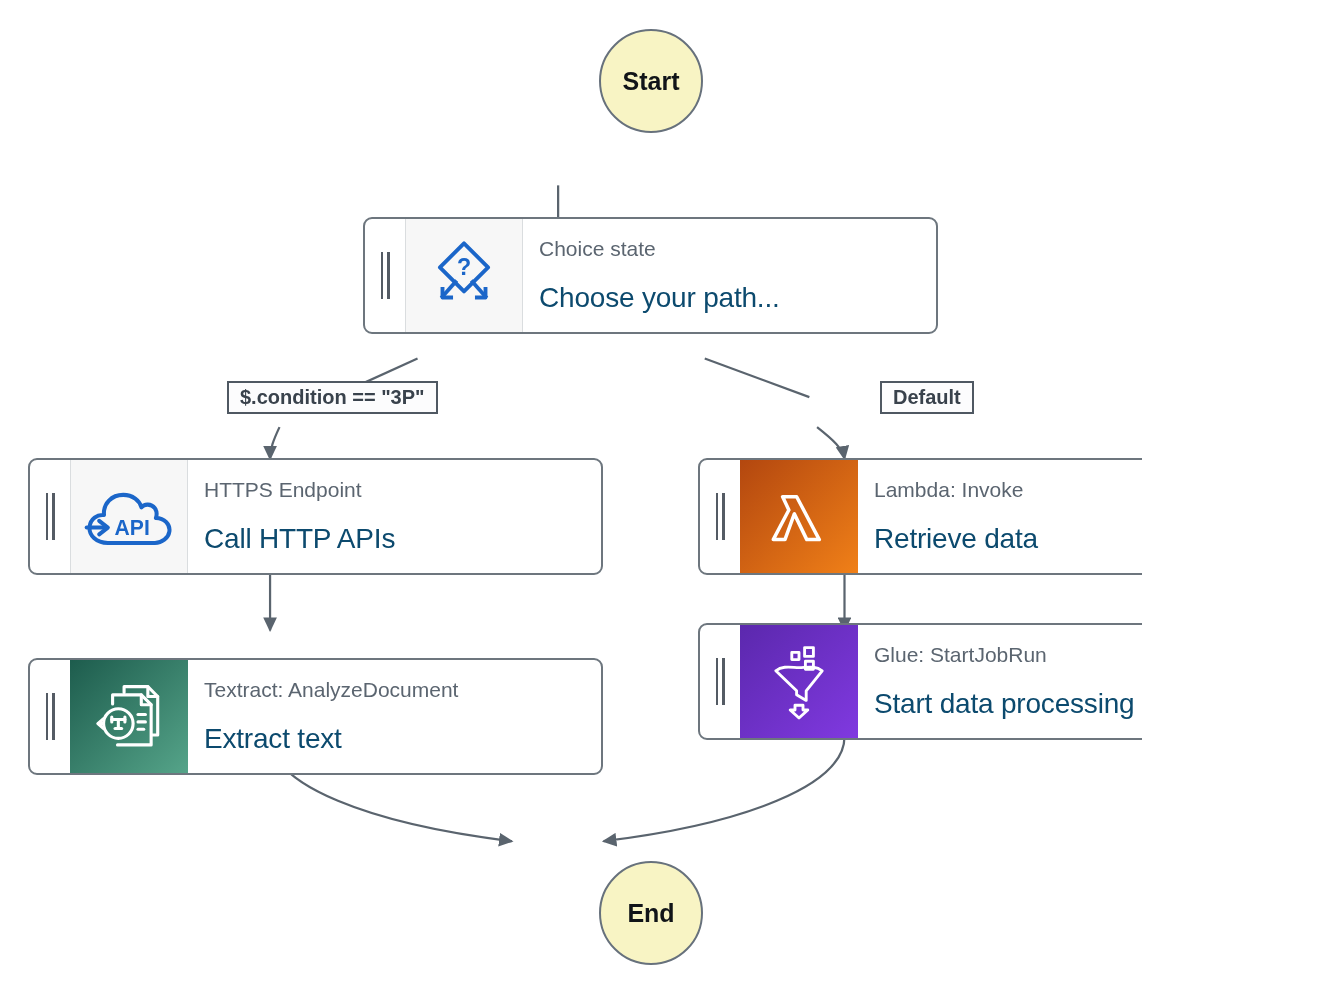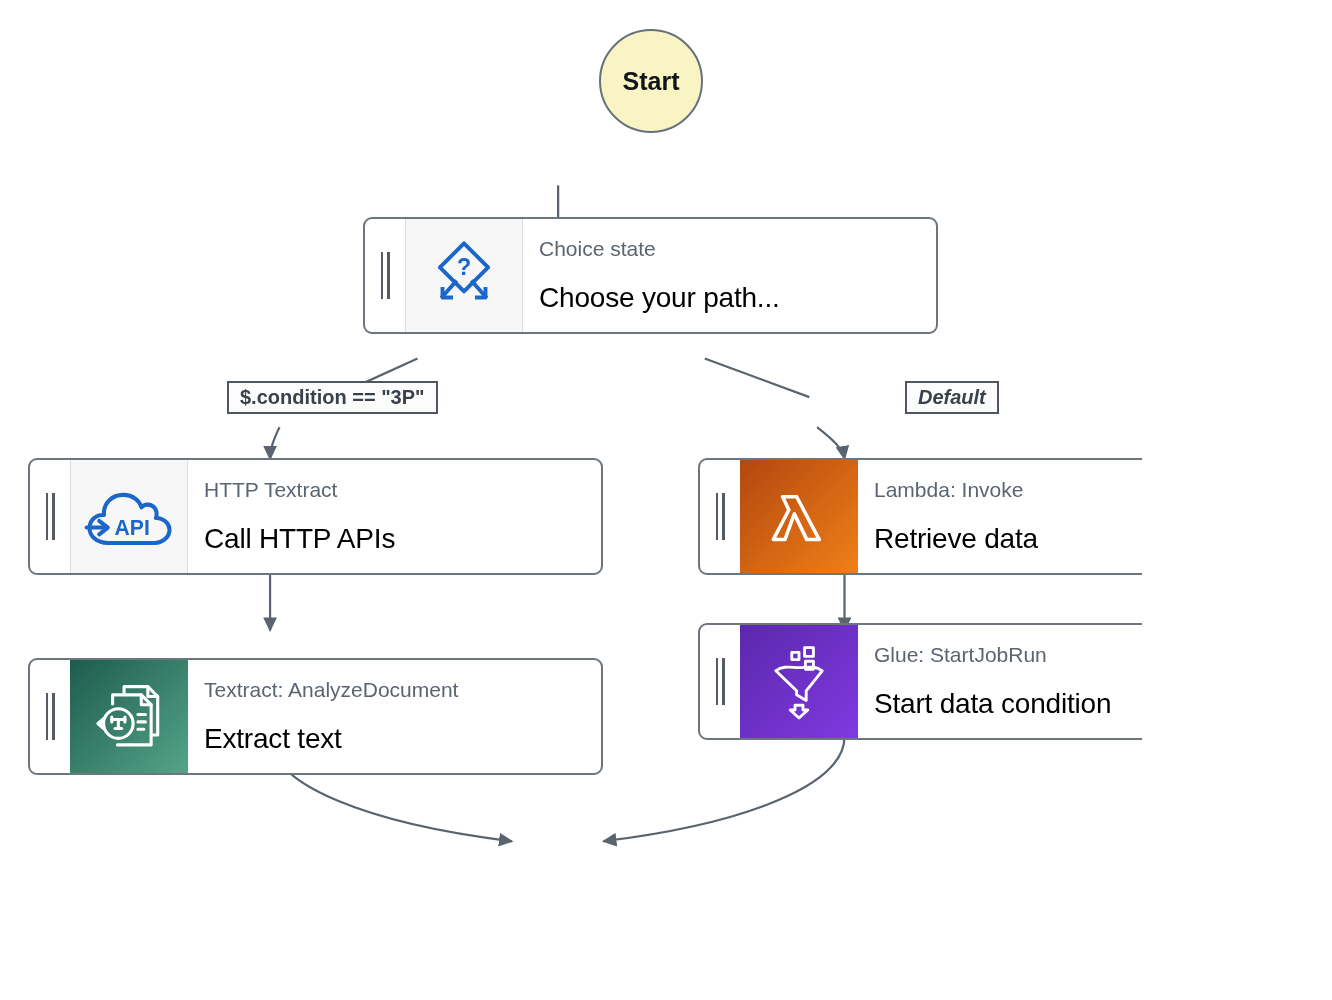--- a/index.html
+++ b/index.html
@@ -99,41 +99,41 @@
     padding-left: 16px;
     gap: 22px;
   }
   .node .type {
     font-size: 21px;
     color: #5b6570;
     line-height: 1.1;
   }
   .node .title {
     font-size: 28px;
-    color: #000000;
+    color: #0c4a6e;
     line-height: 1.15;
     letter-spacing: -0.2px;
   }
 
   
   .chip {
     position: absolute;
     height: 33px;
     display: flex;
     align-items: center;
     padding: 0 11px;
     background: #fcfcfd;
     border: 2px solid #4f5862;
     font-size: 20px;
     font-weight: 700;
     color: #39424c;
     white-space: nowrap;
   }
   #chip-condition { left: 227px; top: 381px; }
-  #chip-default   { left: 905px; top: 381px; font-style: italic; }
+  #chip-default   { left: 880px; top: 381px; }
 
   
   .icon-blue  { stroke: #1b66c9; }
   .icon-white { stroke: #ffffff; }
 </style>
 </head>
 <body>
 
 <div class="canvas">
 
@@ -148,20 +148,21 @@
     <path class="edge" d="M326,415 C319,430 315,440 315,452" marker-end="url(#arrow)"></path>
     <path class="edge" d="M822,335 L944,380"></path>
     <path class="edge" d="M953,415 C972,430 983,440 985,452" marker-end="url(#arrow)"></path>
     <path class="edge" d="M315,576 L315,652" marker-end="url(#arrow)"></path>
     <path class="edge" d="M985,576 L985,652" marker-end="url(#arrow)"></path>
     <path class="edge" d="M315,776 C315,833 432,878 597,898" marker-end="url(#arrow)"></path>
     <path class="edge" d="M985,776 C985,833 868,878 704,898" marker-end="url(#arrow)"></path>
   </svg>
 
   <div class="terminal" id="start-node">Start</div>
+  <div class="terminal" id="end-node">End</div>
 
   <div class="node" id="node-choice">
     <div class="handle">
       <span class="bar"></span>
         <span class="bar"></span>
     </div>
     <div class="iconbox gray">
       <svg width="86" height="86" viewBox="0 0 100 100" fill="none" class="icon-blue" stroke-width="4.5" stroke-linecap="square" stroke-linejoin="round">
         <path d="M50,12 L78,40 L50,68 L22,40 Z"></path>
         <path d="M40,57 L25,74"></path>
@@ -184,21 +185,21 @@
     </div>
     <div class="iconbox gray">
       <svg width="100" height="76" viewBox="0 0 104 78" fill="none" class="icon-blue" stroke-width="4.2" stroke-linecap="round" stroke-linejoin="round">
         <path d="M30,66 C18,66 10,58 11,49 C12,41 19,36 26,37 C25,25 34,16 46,16 C56,16 63,22 65,29 C68,25 75,25 79,30 C81,33 81,37 80,40 C89,40 95,47 94,54 C93,61 86,66 79,66 Z"></path>
         <path d="M8,50 L27,50"></path>
         <path d="M21,43 L30,50 L21,57"></path>
         <text x="37" y="58" font-size="22" font-weight="bold" fill="#1b66c9" stroke="none" font-family="Liberation Sans, sans-serif">API</text>
       </svg>
     </div>
     <div class="body">
-      <div class="type">HTTP Textract</div>
+      <div class="type">HTTPS Endpoint</div>
       <div class="title">Call HTTP APIs</div>
     </div>
   </div>
 
   <div class="node" id="node-lambda">
     <div class="handle">
       <span class="bar"></span>
         <span class="bar"></span>
     </div>
     <div class="iconbox lambda">
@@ -251,20 +252,20 @@
       <svg width="80" height="80" viewBox="0 0 100 100" fill="none" class="icon-white" stroke-width="3.6" stroke-linecap="round" stroke-linejoin="round">
         <rect x="41" y="13" width="9" height="9"></rect>
         <rect x="57" y="7" width="11" height="11"></rect>
         <rect x="58" y="24" width="10" height="10"></rect>
         <path d="M21,36 C30,29 41,32 50,32 C59,32 70,29 79,36 L59,61 L59,73 L47,66 L47,61 Z"></path>
         <path d="M45,79 L55,79 L55,85 L61,85 L50,95 L39,85 L45,85 Z"></path>
       </svg>
     </div>
     <div class="body">
       <div class="type">Glue: StartJobRun</div>
-      <div class="title">Start data condition</div>
+      <div class="title">Start data processing</div>
     </div>
   </div>
 
   <div class="chip" id="chip-condition">$.condition == "3P"</div>
   <div class="chip" id="chip-default">Default</div>
 
 </div>
 
 </body></html>

